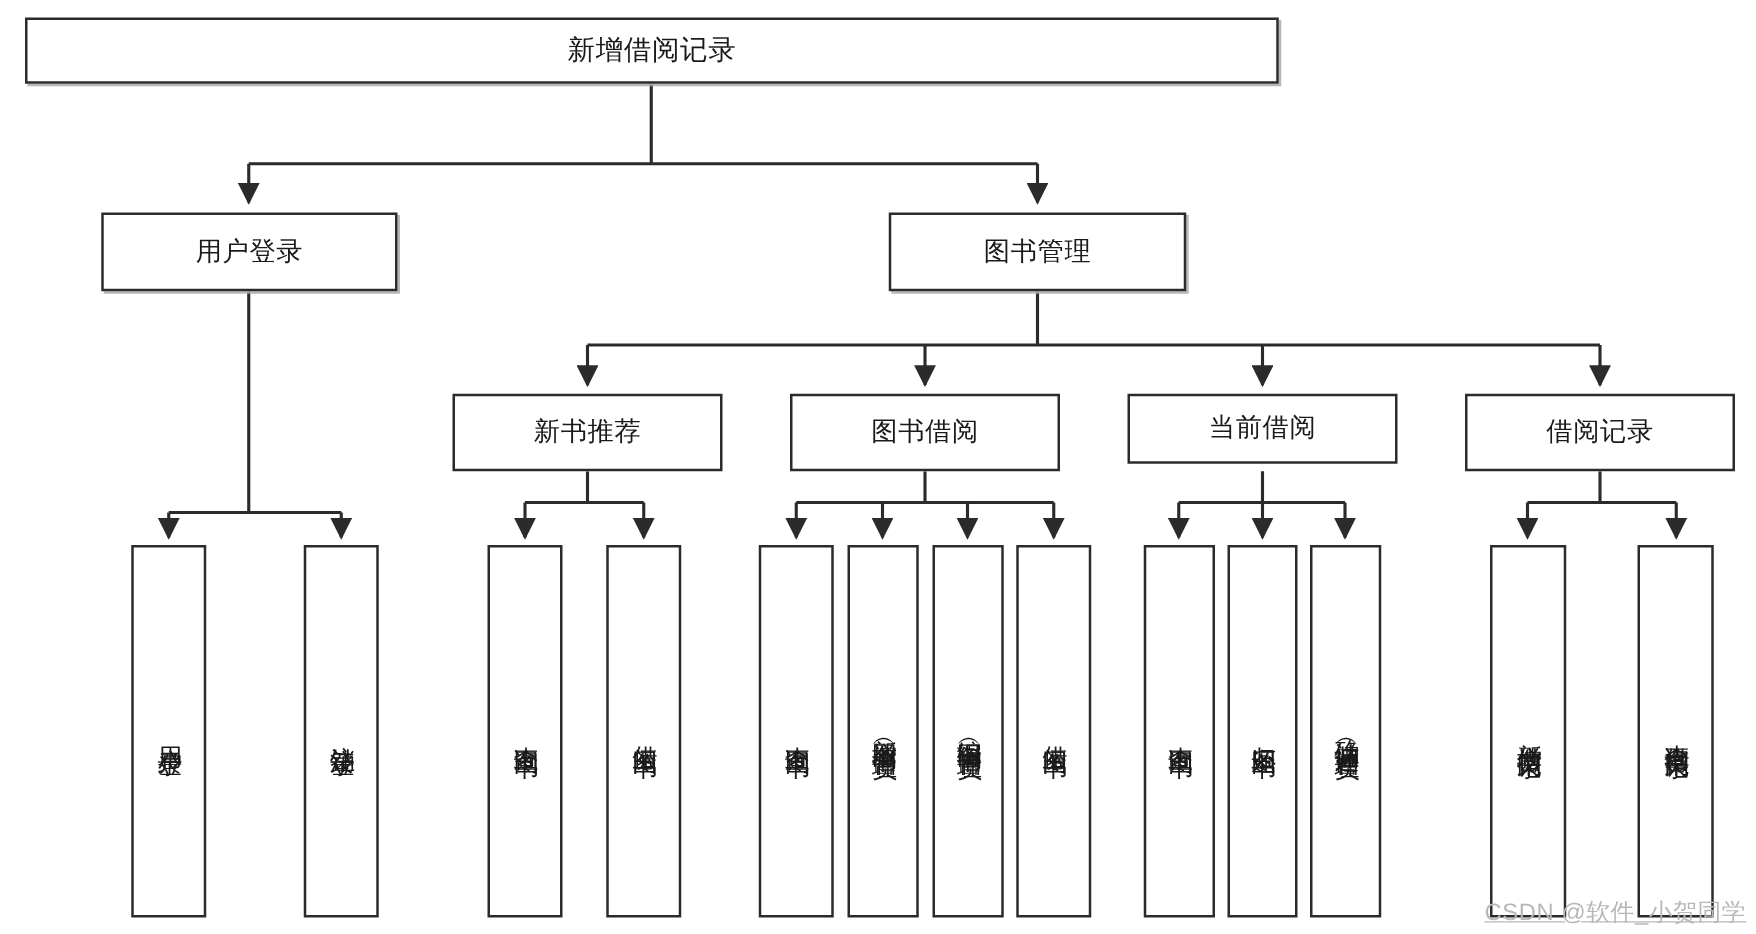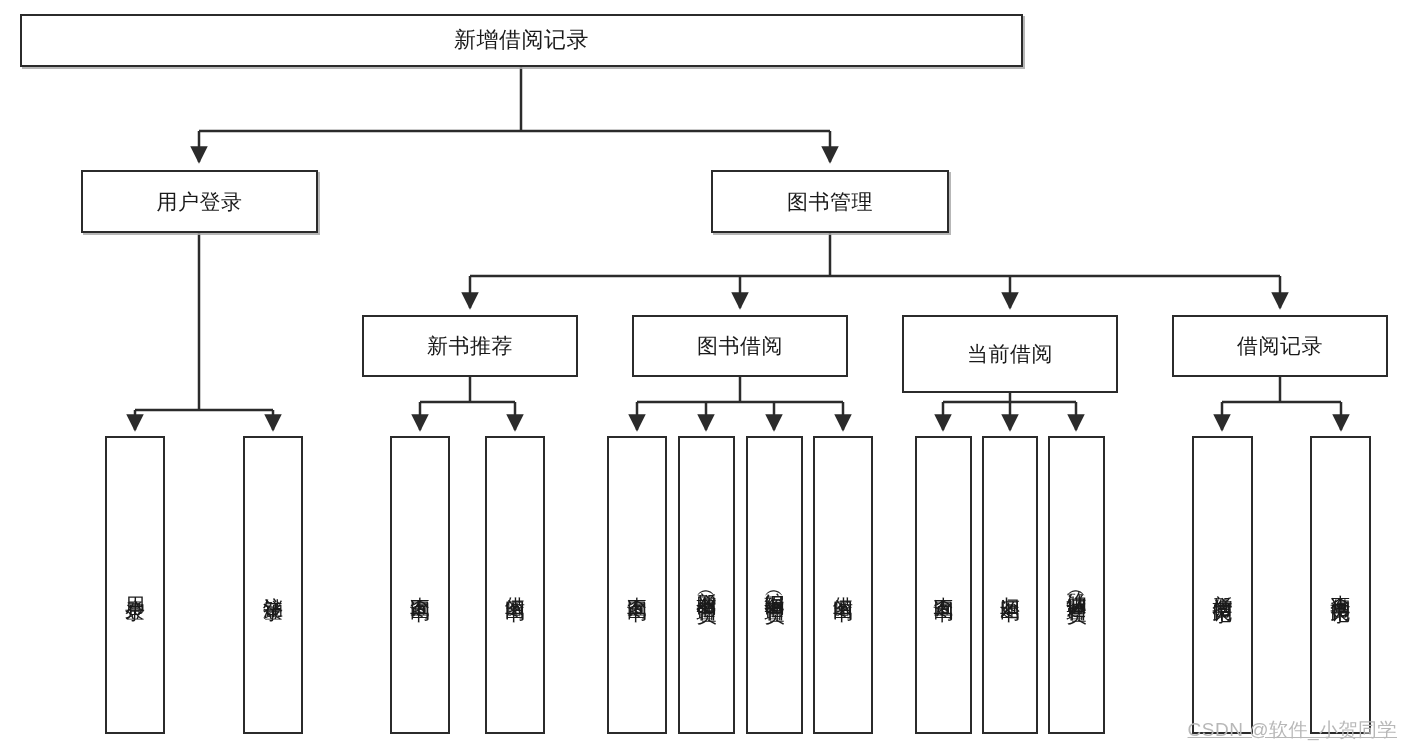--- a/index.html
+++ b/index.html
@@ -145,21 +145,21 @@
   <div class="node horiz shadowed" style="left:711px; top:170px; width:238px; height:63px;">
     <span class="label">图书管理</span>
   </div>
 
   <div class="node horiz" style="left:362px; top:315px; width:216px; height:62px;">
     <span class="label">新书推荐</span>
   </div>
   <div class="node horiz" style="left:632px; top:315px; width:216px; height:62px;">
     <span class="label">图书借阅</span>
   </div>
-  <div class="node horiz" style="left:902px; top:315px; width:216px; height:78px;">
+  <div class="node horiz" style="left:902px; top:315px; width:216px; height:56px;">
     <span class="label">当前借阅</span>
   </div>
   <div class="node horiz" style="left:1172px; top:315px; width:216px; height:62px;align-items:center;">
     <span class="label">借阅记录</span>
   </div>
 
   <div class="node vert" style="left:105px; top:436px; width:60px; height:298px;">
     <span class="label">用户登录</span>
   </div>
   <div class="node vert" style="left:243px; top:436px; width:60px; height:298px;">

